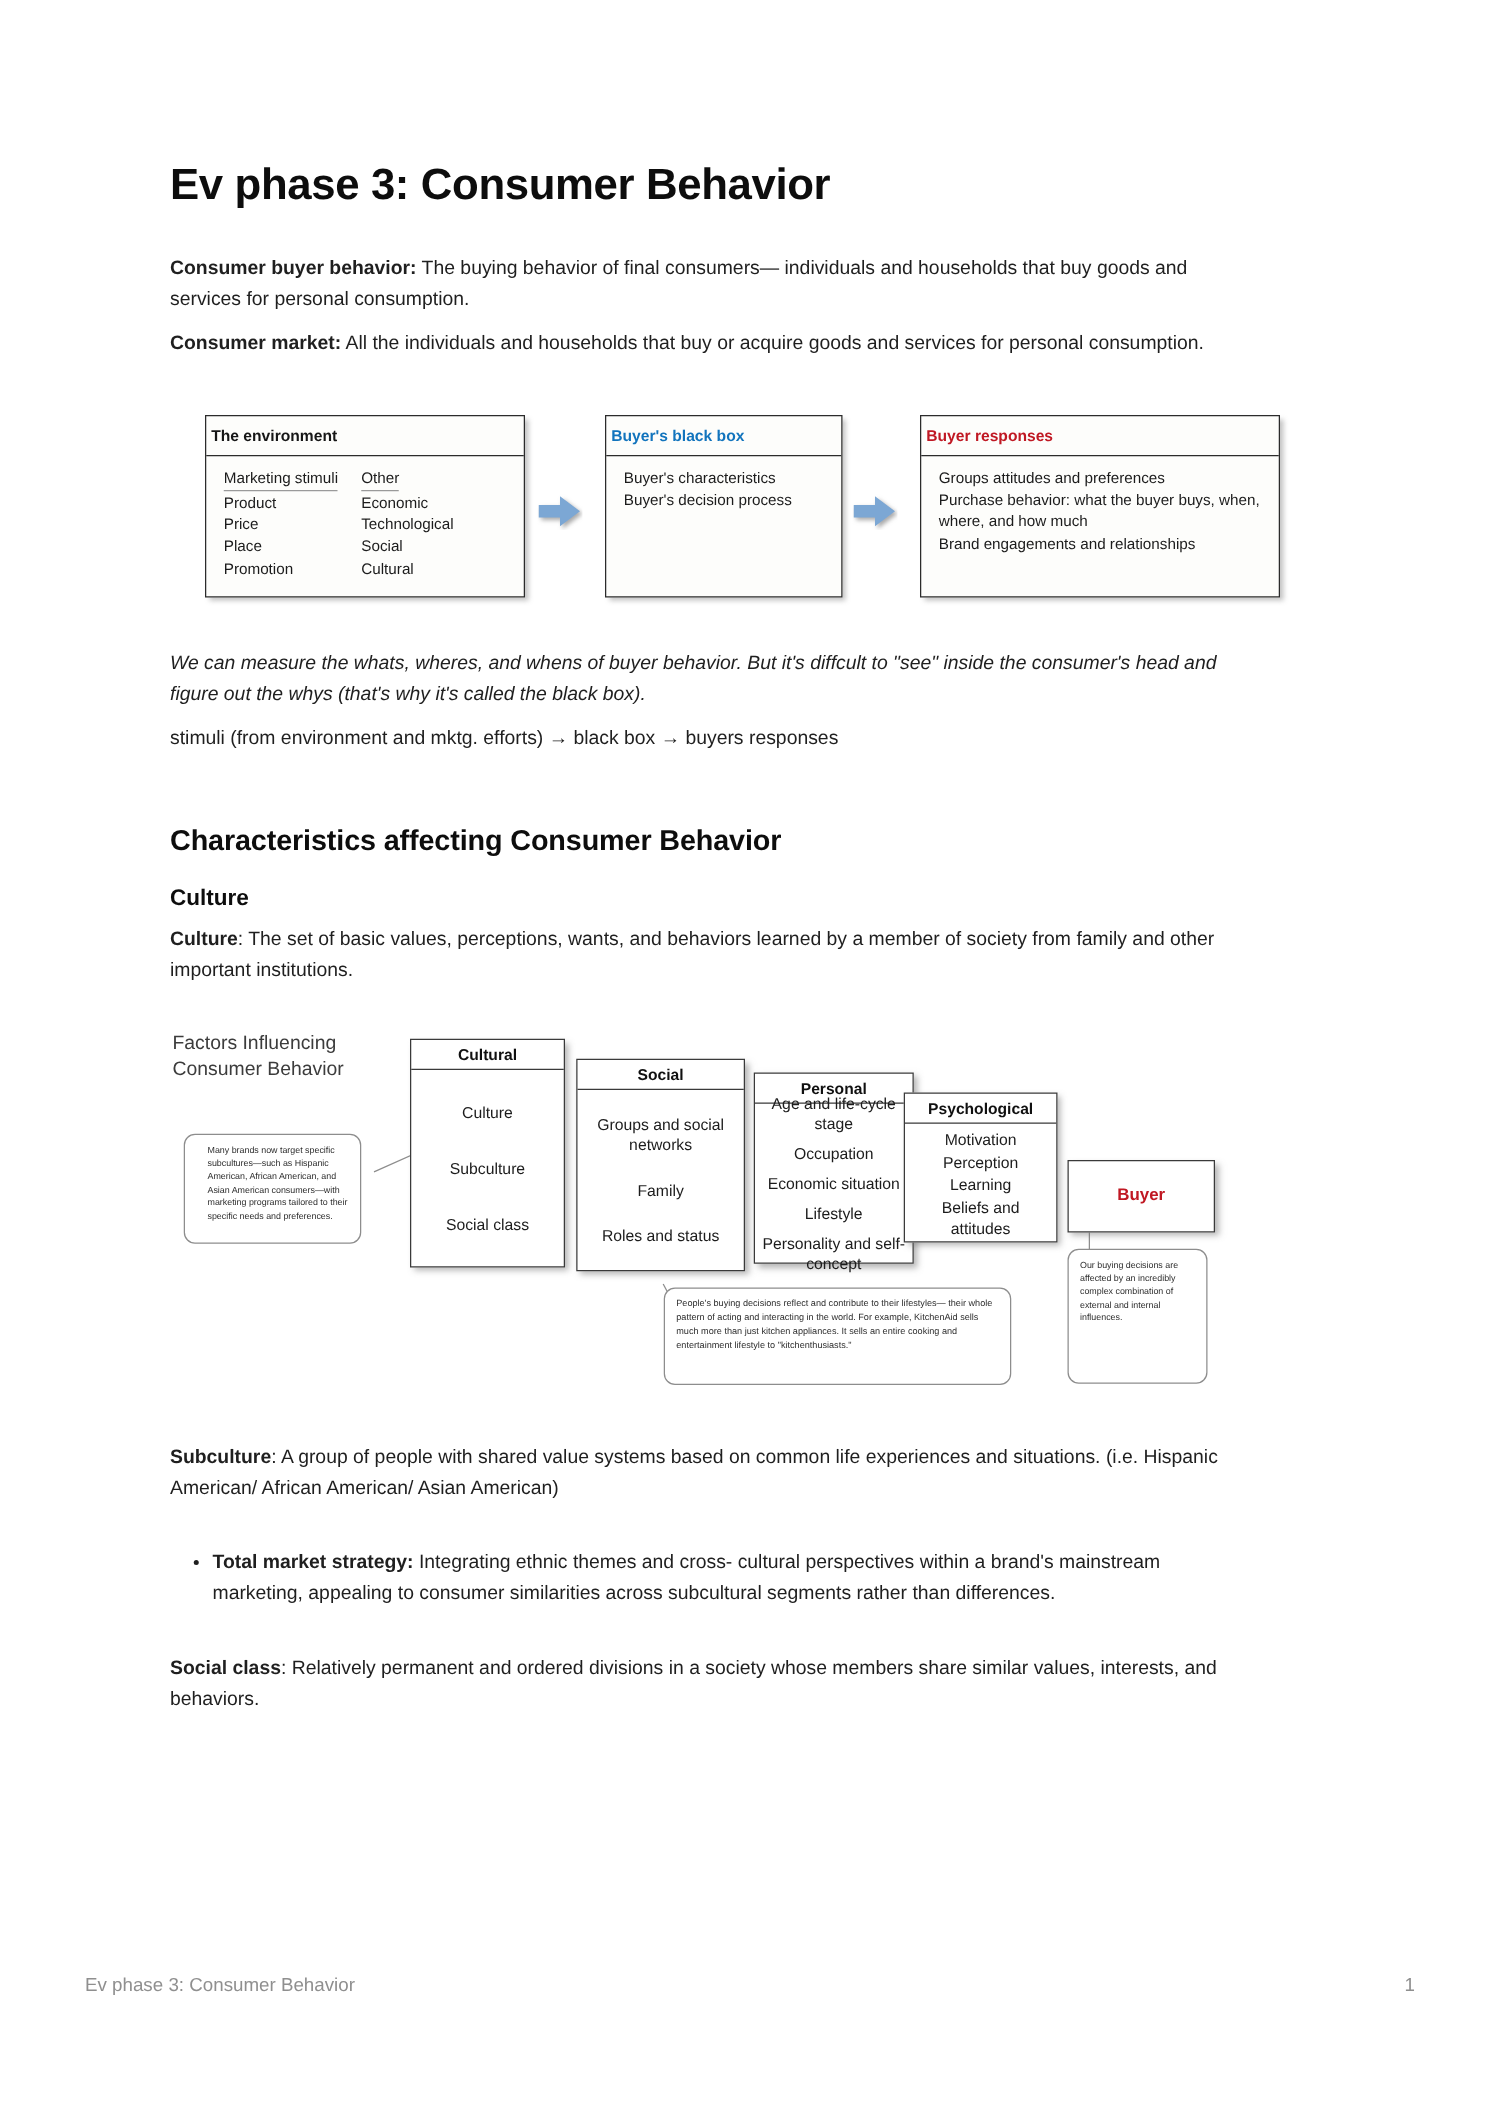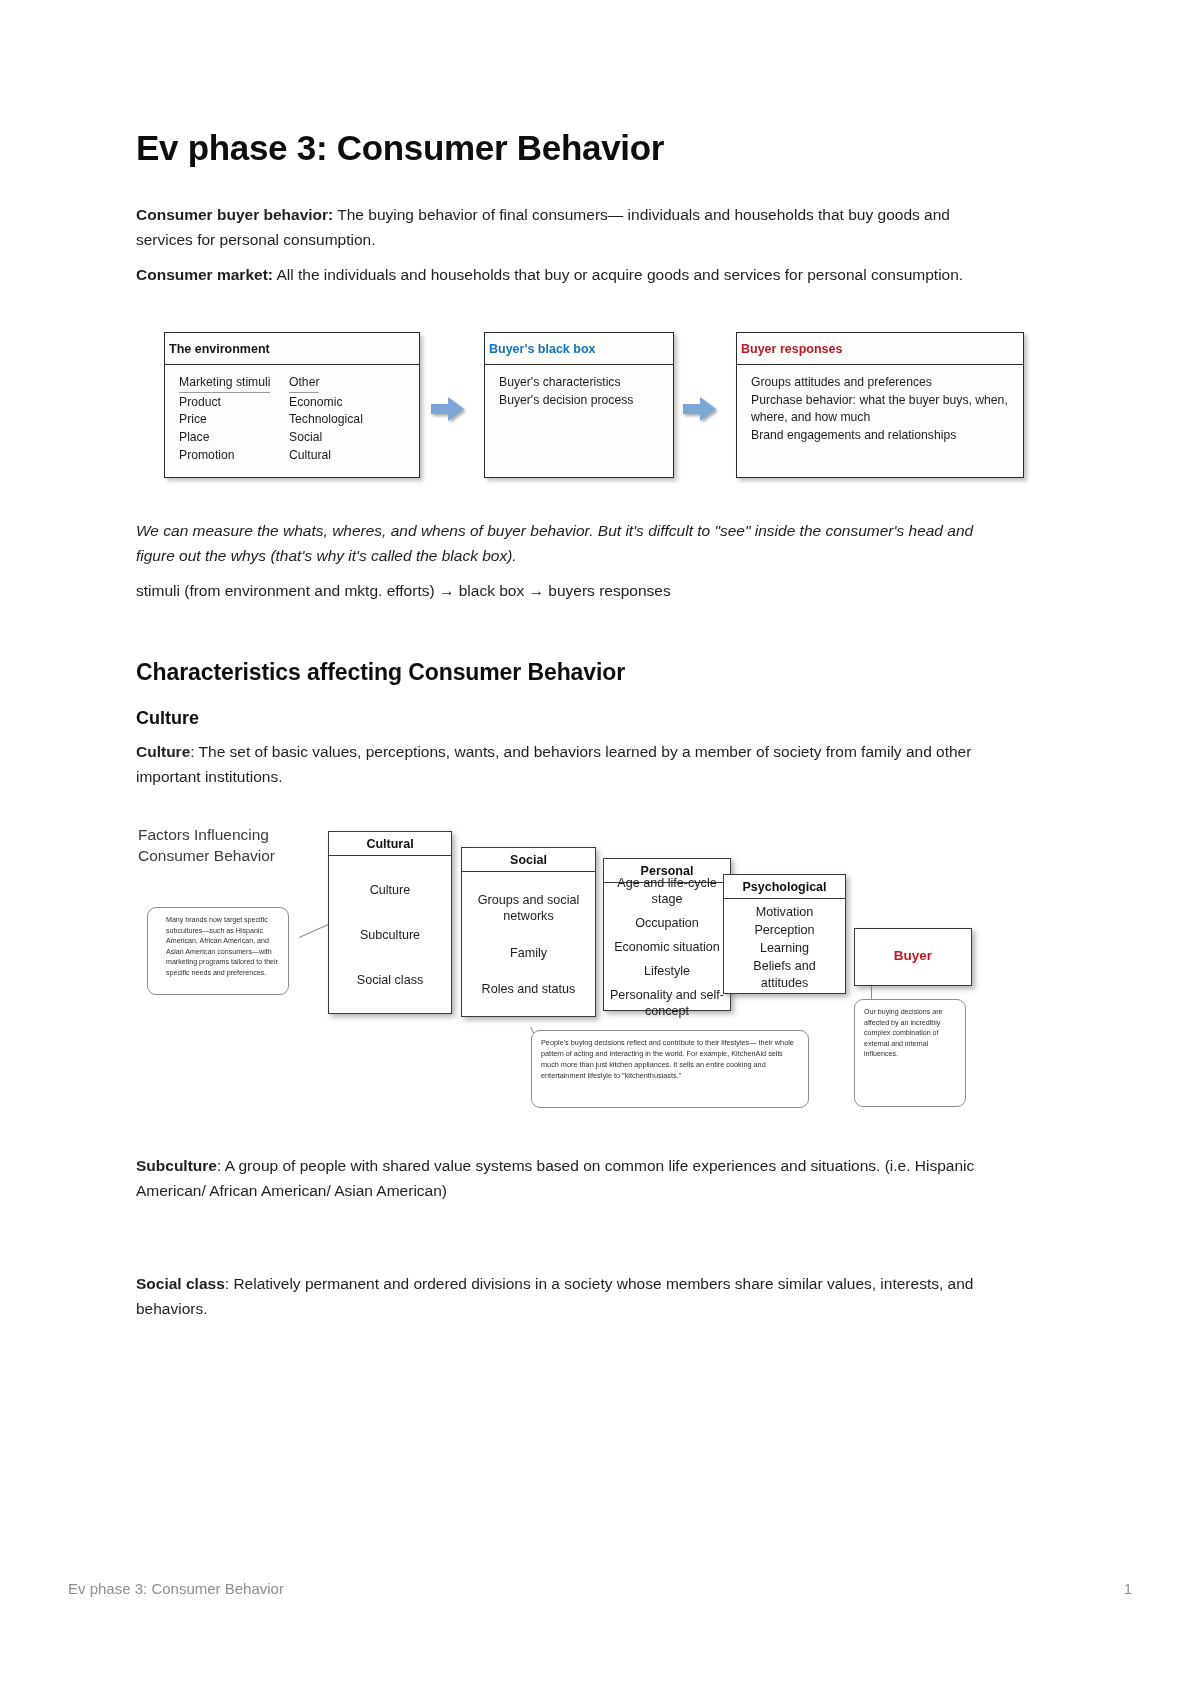--- a/index.html
+++ b/index.html
@@ -363,20 +363,25 @@
     </div>
 
     <div class="sp-18"></div>
 
     <p class="para">
       <span class="b">Subculture</span><span>: A group of people with shared value systems based on common life experiences and situations. (i.e. Hispanic American/ African American/ Asian American)</span>
     </p>
 
     <div class="sp-34"></div>
 
+    <ul class="bullets">
+      <li>
+        <span class="b">Total market strategy:</span><span> Integrating ethnic themes and cross- cultural perspectives within a brand's mainstream marketing, appealing to consumer similarities across subcultural segments rather than differences.</span>
+      </li>
+    </ul>
 
     <div class="sp-34"></div>
 
     <p class="para">
       <span class="b">Social class</span><span>: Relatively permanent and ordered divisions in a society whose members share similar values, interests, and behaviors.</span>
     </p>
 
   </div>
 
   <div class="footer">

